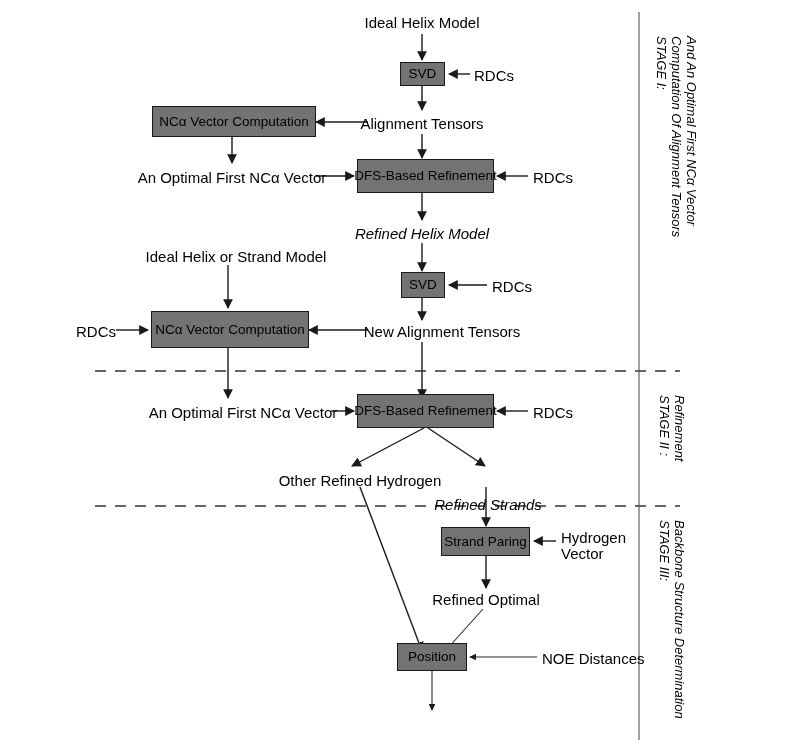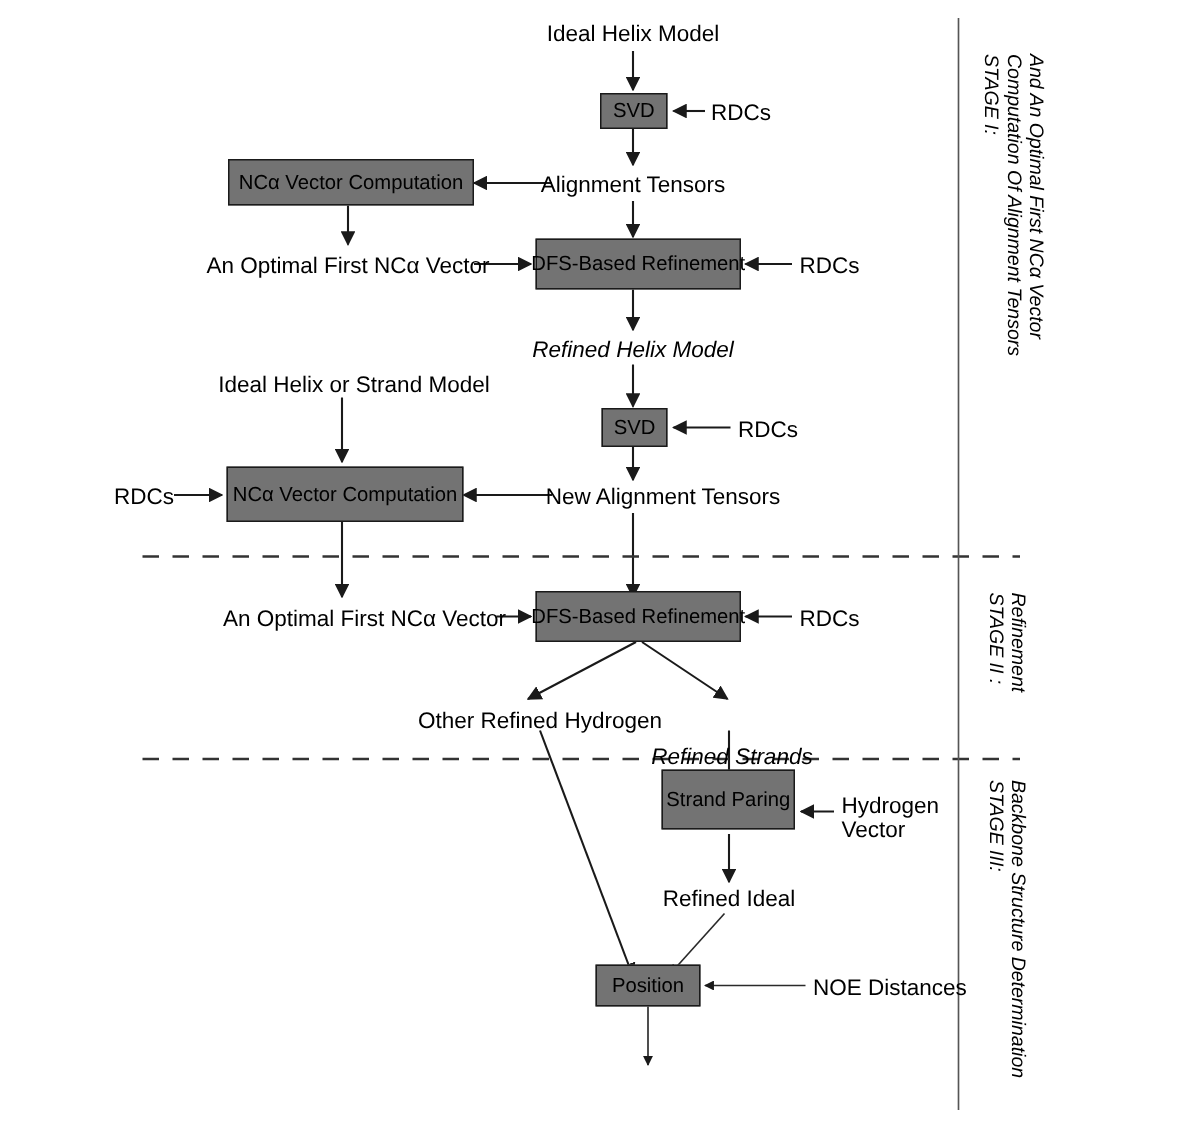--- a/index.html
+++ b/index.html
@@ -175,21 +175,21 @@
   </div>
 
   <div class="node" style="left:151px;  top:311px; width:158px; height:37px;">
     <span>NCα Vector Computation</span>
   </div>
 
   <div class="node" style="left:357px;  top:394px; width:137px; height:34px;">
     <span>DFS-Based Refinement</span>
   </div>
 
-  <div class="node" style="left:441px;  top:513px; width:89px;  height:40px;">
+  <div class="node" style="left:441px;  top:527px; width:89px;  height:29px;">
     <span>Strand Paring</span>
   </div>
 
   <div class="node" style="left:397px;  top:643px; width:70px;  height:28px;">
     <span>Position</span>
   </div>
 
   <div class="lbl center" style="left:422px; top:14px;">Ideal Helix Model</div>
 
   <div class="lbl" style="left:474px; top:67px;">RDCs</div>
@@ -214,21 +214,21 @@
 
   <div class="lbl" style="left:533px; top:404px;">RDCs</div>
 
   <div class="lbl center" style="left:360px; top:472px;">Other Refined Hydrogen</div>
 
   <div class="lbl center" style="left:488px; top:496px;font-style:italic;">Refined Strands</div>
 
   <div class="lbl" style="left:561px; top:529px;">Hydrogen</div>
   <div class="lbl" style="left:561px; top:545px;">Vector</div>
 
-  <div class="lbl center" style="left:486px; top:591px;">Refined Ideal</div>
+  <div class="lbl center" style="left:486px; top:591px;">Refined Optimal</div>
 
   <div class="lbl" style="left:542px; top:650px;">NOE Distances</div>
 
 
   <div class="stage" style="left:652px; top:36px;">STAGE I:</div>
   <div class="stage" style="left:667px; top:36px;">Computation Of Alignment Tensors</div>
   <div class="stage" style="left:682px; top:36px;">And An Optimal First NCα  Vector</div>
 
   <div class="stage" style="left:655px; top:395px;">STAGE II :</div>
   <div class="stage" style="left:670px; top:395px;">Refinement</div>

